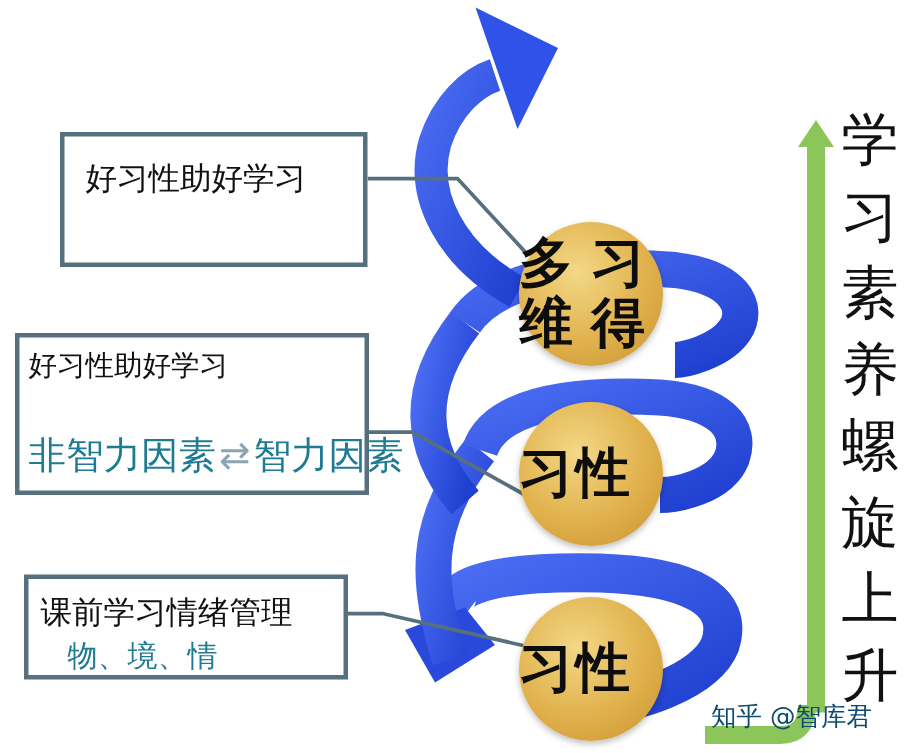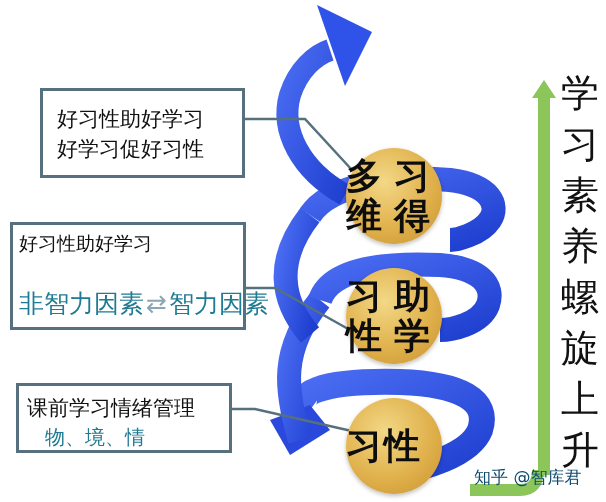--- a/index.html
+++ b/index.html
@@ -46,42 +46,40 @@
   <polyline points="246,288 275,288 350,330" fill="none" stroke="#56707e" stroke-width="2.5"></polyline>
   <polyline points="232,409 255,409 356,432" fill="none" stroke="#56707e" stroke-width="2.5"></polyline>
 
   <rect x="538" y="95" width="12" height="380" fill="#8cc65a"></rect>
   <path d="M538 470 Q 538 490, 520 490 L 470 490" fill="none" stroke="#8cc65a" stroke-width="12"></path>
   <polygon points="532,98 544,80 556,98" fill="#8cc65a"></polygon>
 </svg>
 
 <div class="box" style="left:40px; top:88px; width:205px; height:90px;">
   <div class="line black" style="left:14px; top:14px; font-size:21px;">好习性助好学习</div>
-  <div class="line black" style="left:14px; top:44px; font-size:21px;">好学习促好习性</div>
 </div>
 
 <div class="box" style="left:10px; top:222px; width:236px; height:108px;">
   <div class="line black" style="left:6px; top:6px; font-size:19px;">好习性助好学习</div>
   <div class="line teal" style="left:6px; top:62px; font-size:25px;">
     <span>非智力因素</span><span style="color:#8aa6b4; margin:0 2px;">⇄</span><span>智力因素</span>
   </div>
 </div>
 
 <div class="box" style="left:16px; top:383px; width:216px; height:70px;">
   <div class="line black" style="left:8px; top:8px; font-size:21px;">课前学习情绪管理</div>
   <div class="line teal" style="left:26px; top:38px; font-size:20px;">物、境、情</div>
 </div>
 
 <div class="medal" style="left:346px; top:148px;">
   <span>多维</span>
   <span>习得</span>
 </div>
 <div class="medal" style="left:346px; top:268px;">
   <span>习性</span>
-  <span>助学</span>
 </div>
 <div class="medal" style="left:346px; top:398px;">
   <span>习性</span>
 </div>
 
 <div class="vertical-title">
   <span>学</span>
   <span>习</span>
   <span>素</span>
   <span>养</span>

